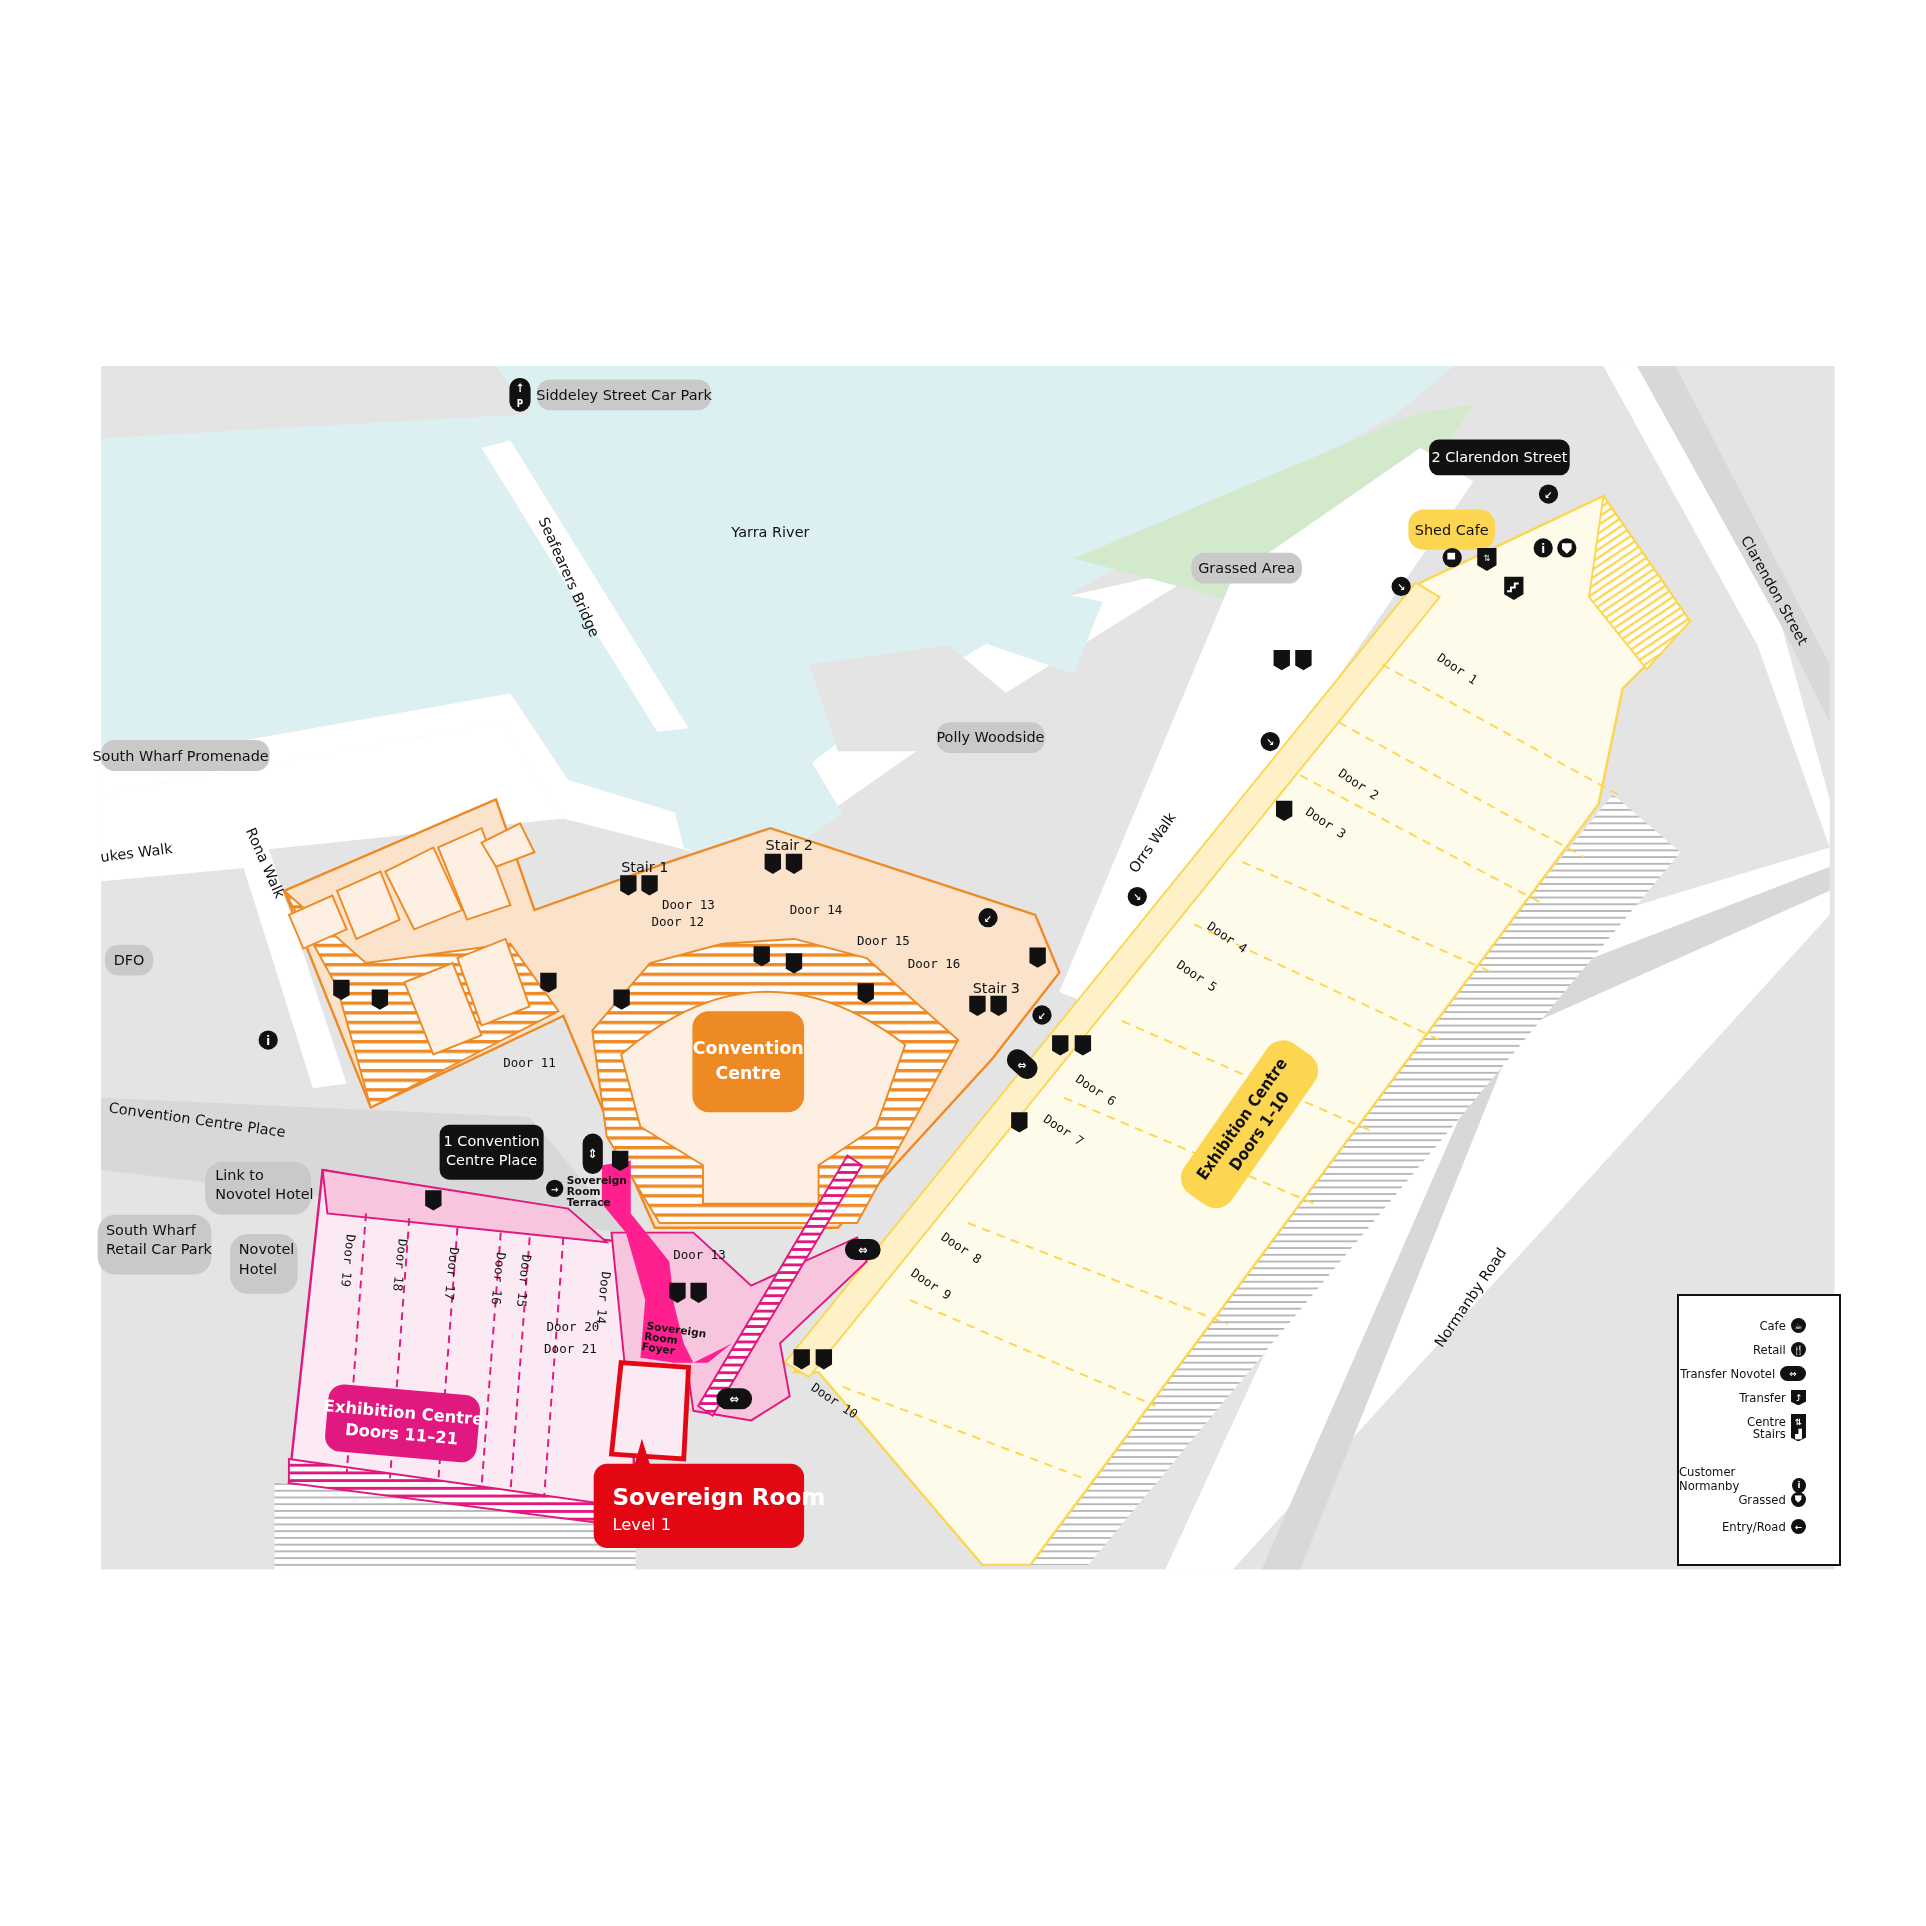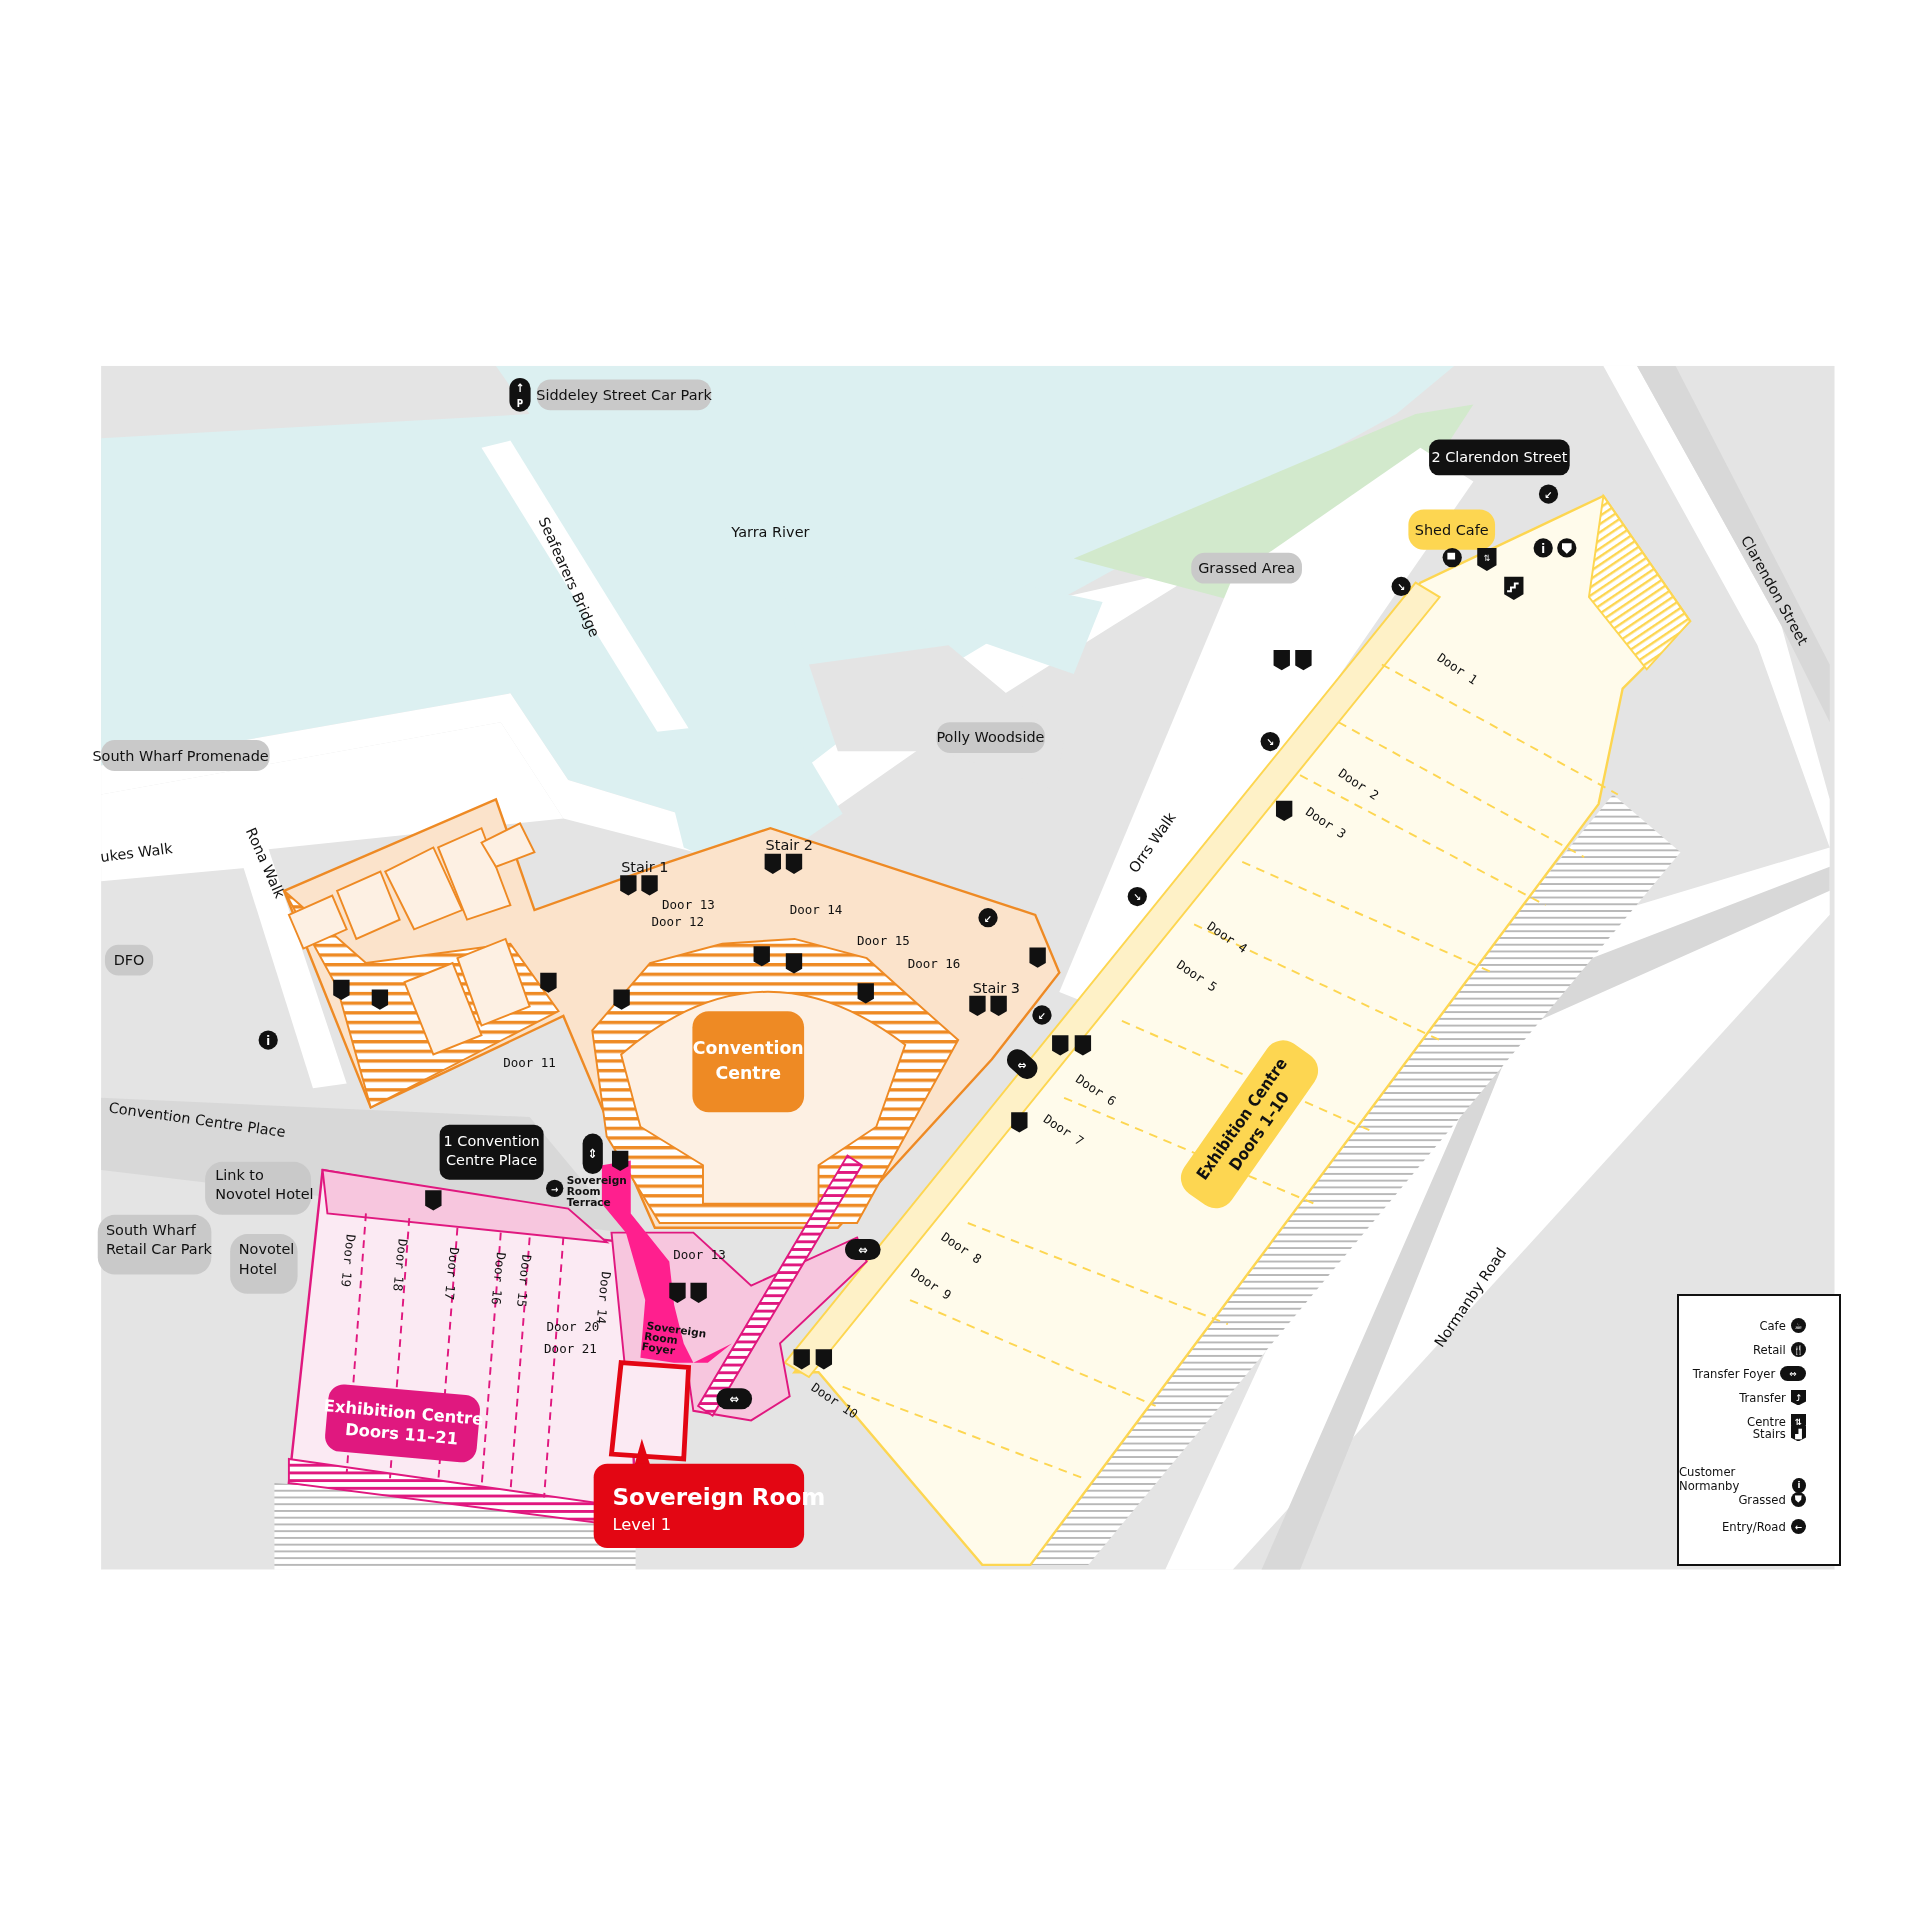--- a/index.html
+++ b/index.html
@@ -415,21 +415,21 @@
 <div class="legend">
   <div class="legend-row" style="top:22px">
       <span>Cafe</span>
       <span class="legend-icon circle">☕</span>
     </div>
   <div class="legend-row" style="top:46px">
       <span>Retail</span>
       <span class="legend-icon circle">🍴</span>
     </div>
   <div class="legend-row" style="top:70px">
-      <span>Transfer Foyer</span>
+      <span>Transfer Novotel</span>
       <span class="legend-icon pill">⇔</span>
     </div>
   <div class="legend-row" style="top:94px">
       <span>Transfer</span>
       <span class="legend-icon shield">⤴</span>
     </div>
   <div class="legend-row" style="top:118px">
       <span>Centre</span>
       <span class="legend-icon shield">⇅</span>
     </div>

